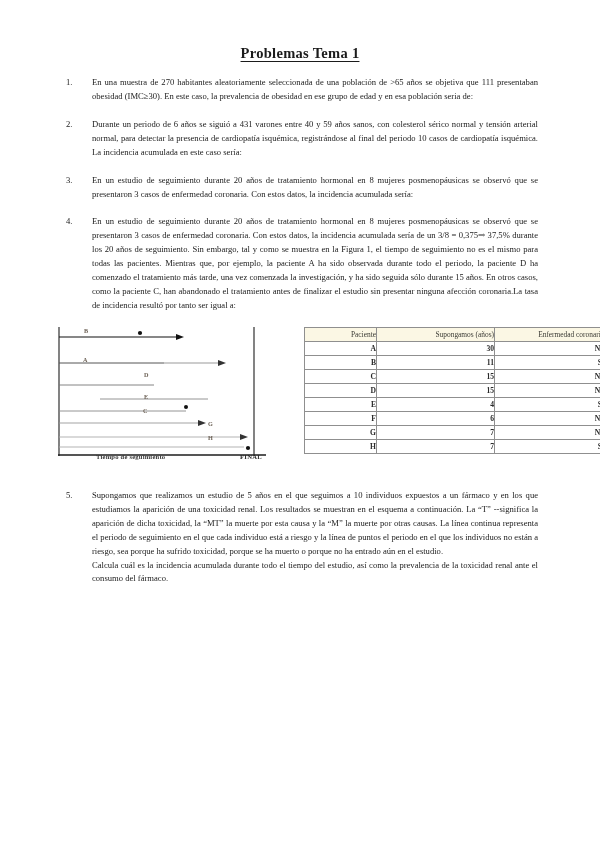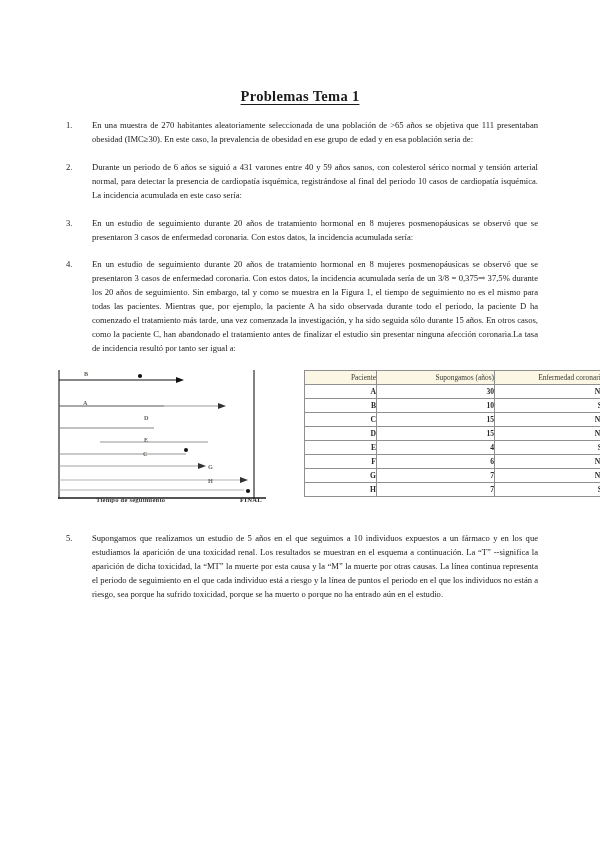--- a/index.html
+++ b/index.html
@@ -23,22 +23,22 @@
     box-sizing: border-box;
     padding: 0;
   }
   .doc-title {
     text-align: center;
     font-weight: bold;
     font-size: 14.5px;
     letter-spacing: 0.3px;
     text-decoration: underline;
     text-underline-offset: 2.5px;
-    margin: 12px;
-    padding-top: 76px;
+    margin: 0;
+    padding-top: 45px;
     padding-bottom: 0;
     font-family: "Liberation Serif", "DejaVu Serif", serif;
   }
   .content {
     padding: 0 62px 0 62px;
   }
   ol.problems {
     list-style: none;
     margin: 0;
     padding: 0;
@@ -242,21 +242,21 @@
             </tr>
           </thead>
           <tbody>
             <tr>
               <td>A</td>
               <td>30</td>
               <td class="cell-no">No</td>
             </tr>
             <tr>
               <td>B</td>
-              <td>10</td>
+              <td>11</td>
               <td class="cell-si">Si</td>
             </tr>
             <tr>
               <td>C</td>
               <td>15</td>
               <td class="cell-no">No</td>
             </tr>
             <tr>
               <td>D</td>
               <td>15</td>
@@ -284,16 +284,17 @@
             </tr>
           </tbody>
         </table>
       </div>
     </div>
 
     <ol class="problems">
       <li class="problem p5">
         <span class="num">5.</span>
         <span class="para para-body">Supongamos que realizamos un estudio de 5 años en el que seguimos a 10 individuos expuestos a un fármaco y en los que estudiamos la aparición de una toxicidad renal. Los resultados se muestran en el esquema a continuación. La “T” --significa la aparición de dicha toxicidad, la “MT” la muerte por esta causa y la “M” la muerte por otras causas. La línea continua representa el periodo de seguimiento en el que cada individuo está a riesgo y la línea de puntos el periodo en el que los individuos no están a riesgo, sea porque ha sufrido toxicidad, porque se ha muerto o porque no ha entrado aún en el estudio.</span>
+        <span class="para">Calcula cuál es la incidencia acumulada durante todo el tiempo del estudio, así como la prevalencia de la toxicidad renal ante el consumo del fármaco.</span>
       </li>
     </ol>
   </div>
 </div>
 
 </body></html>

